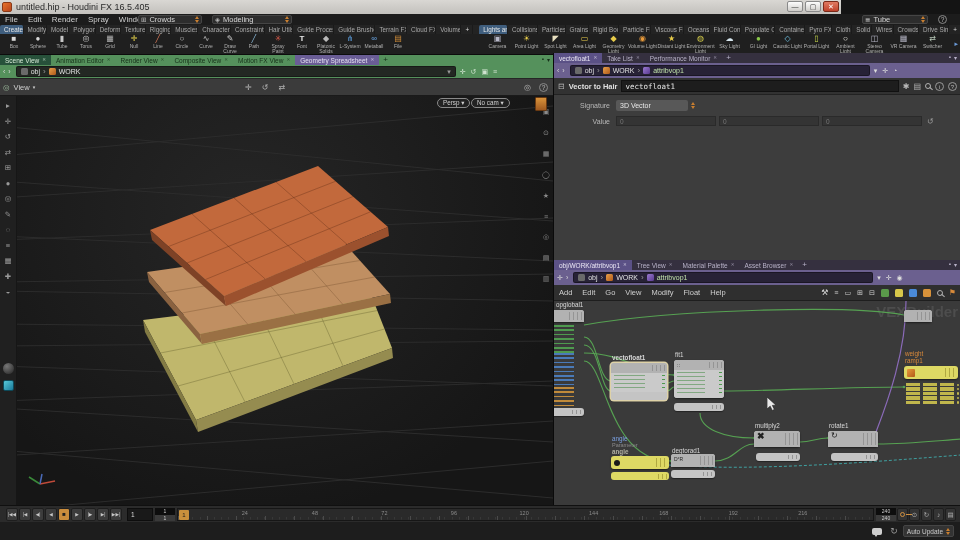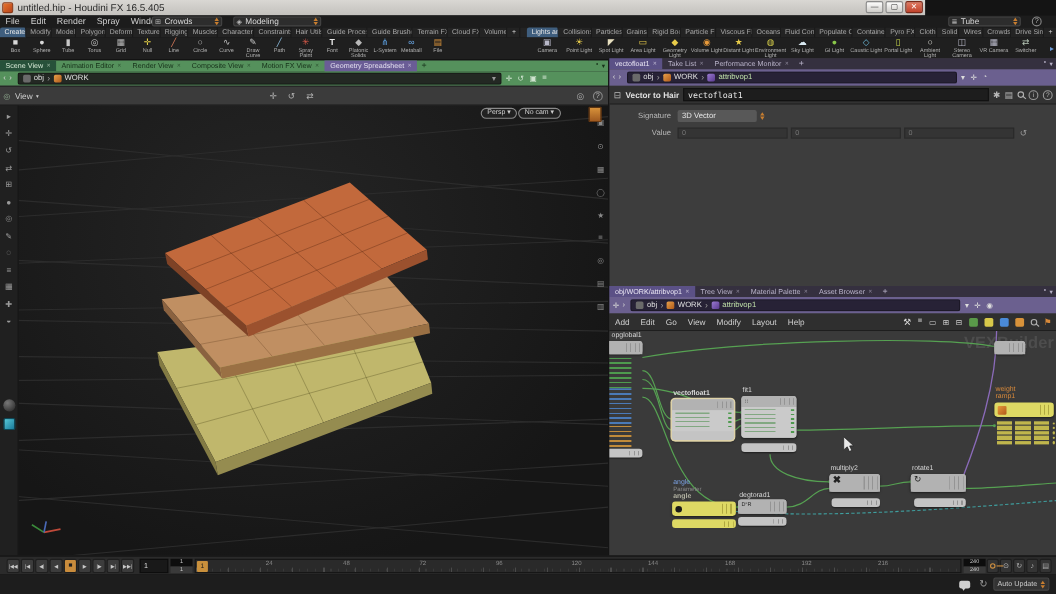--- a/index.html
+++ b/index.html
@@ -613,21 +613,21 @@
       <span>✛</span>
       <span>◉</span>
     </span>
   </div>
   <div class="netmenu">
     <span class="mi">Add</span>
     <span class="mi">Edit</span>
     <span class="mi">Go</span>
     <span class="mi">View</span>
     <span class="mi">Modify</span>
-    <span class="mi">Layout</span>
+    <span class="mi">Float</span>
     <span class="mi">Help</span>
     <span style="margin-left:auto;display:flex;gap:6px;align-items:center;padding-right:5px">
       <span style="font-size:8px;color:#ddd">⚒</span>
       <span style="font-size:7px">≡</span>
       <span style="font-size:7px">▭</span>
       <span style="font-size:7px">⊞</span>
       <span style="font-size:7px">⊟</span>
       <span class="chipbtn" style="background:#5a9a4a"></span>
       <span class="chipbtn" style="background:#d8c84a"></span>
       <span class="chipbtn" style="background:#4a8ad8"></span>

